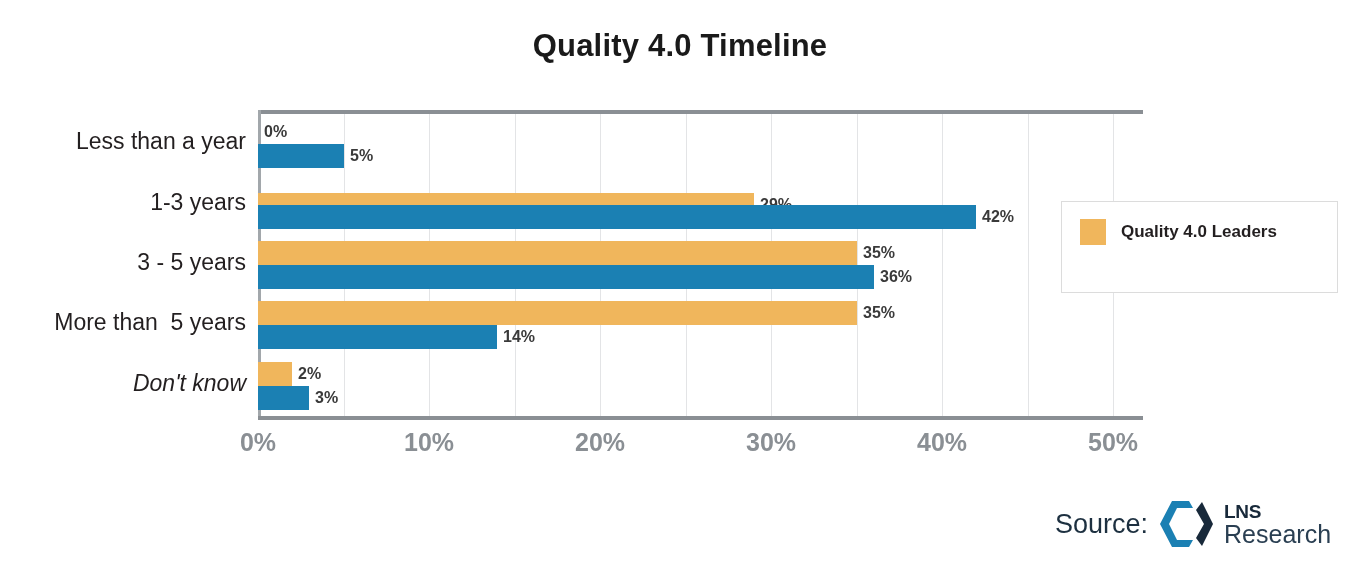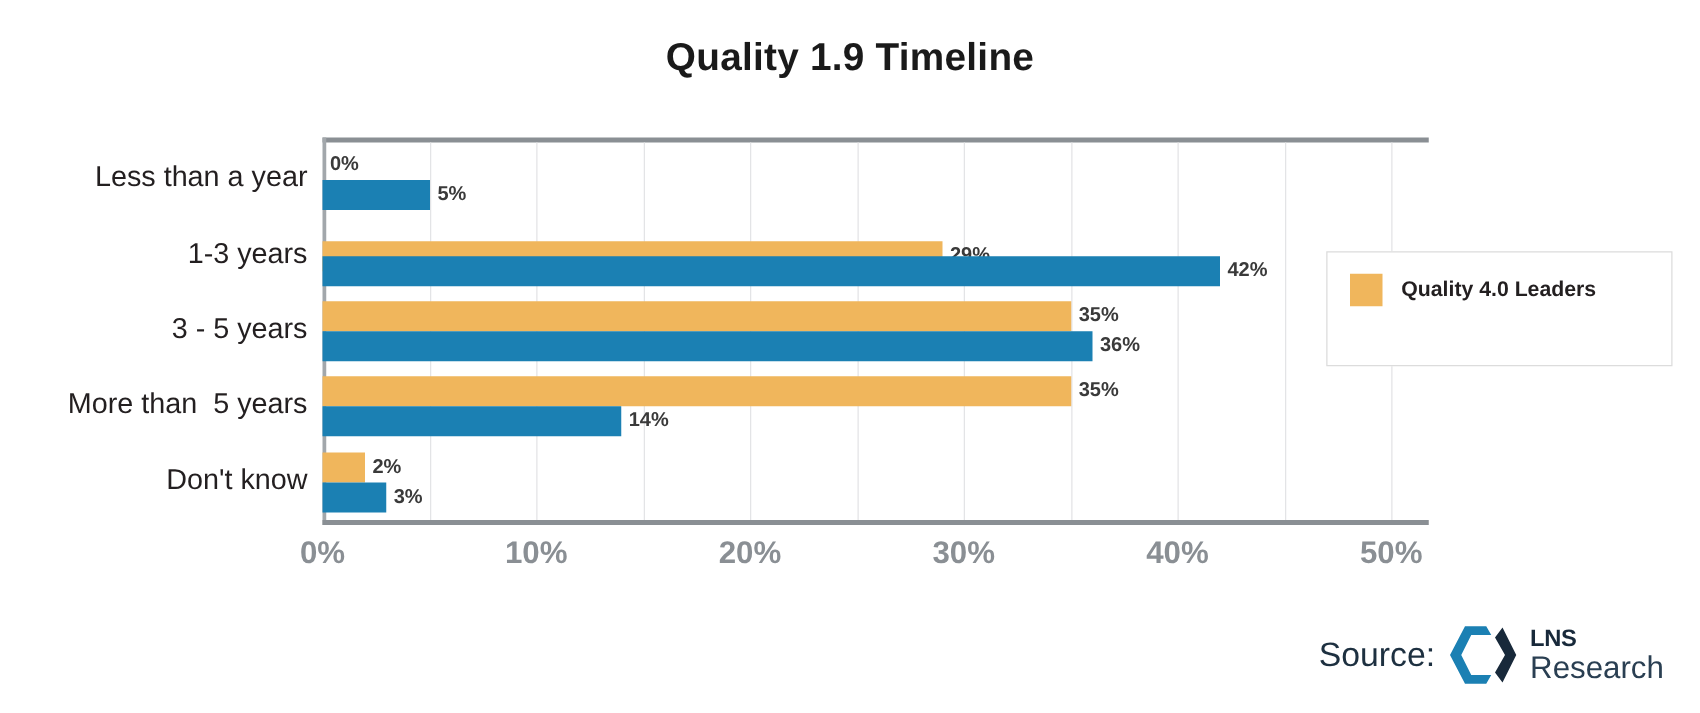--- a/index.html
+++ b/index.html
@@ -214,21 +214,21 @@
     font-size: 25px;
     font-weight: 400;
     color: #2a3f52;
     display: block;
     margin-top: 1px;
   }
 </style>
 </head>
 <body>
 
-<div id="chart-title">Quality 1.9 Timeline</div>
+<div id="chart-title">Quality 4.0 Timeline</div>
 
 <div id="plot-frame">
   <div class="frame-edge-top"></div>
   <div class="axis-line-y"></div>
   <div id="gridlines">
       <div class="gridline" style="left: 86px;"></div>
       <div class="gridline" style="left: 171px;"></div>
       <div class="gridline" style="left: 257px;"></div>
       <div class="gridline" style="left: 342px;"></div>
       <div class="gridline" style="left: 428px;"></div>
@@ -239,21 +239,21 @@
       <div class="gridline" style="left: 855px;"></div>
     </div>
   <div class="frame-edge-bottom"></div>
 </div>
 
 <div id="ylabels">
     <div class="ylabel" style="top: 14.2px;">Less than a year</div>
     <div class="ylabel" style="top: 74.6px;">1-3 years</div>
     <div class="ylabel" style="top: 135px;">3 - 5 years</div>
     <div class="ylabel" style="top: 195.4px;">More than  5 years</div>
-    <div class="ylabel" style="top: 255.8px;">Don't know</div>
+    <div class="ylabel" style="top: 255.8px; font-style: italic;">Don't know</div>
   </div>
 
 <div id="bars-layer">
     <div class="bar-group" style="top: 0px;">
       <div class="bar-row" style="top: 6.2px; width: 885px;">
         <span class="bar-value" style="left: 0px;">0%</span>
       </div>
       <div class="bar-row" style="top: 30.2px; width: 885px;">
         <div class="bar followers" style="width: 86px; background: rgb(27, 128, 179);"></div>
         <span class="bar-value" style="left: 86px;">5%</span>

